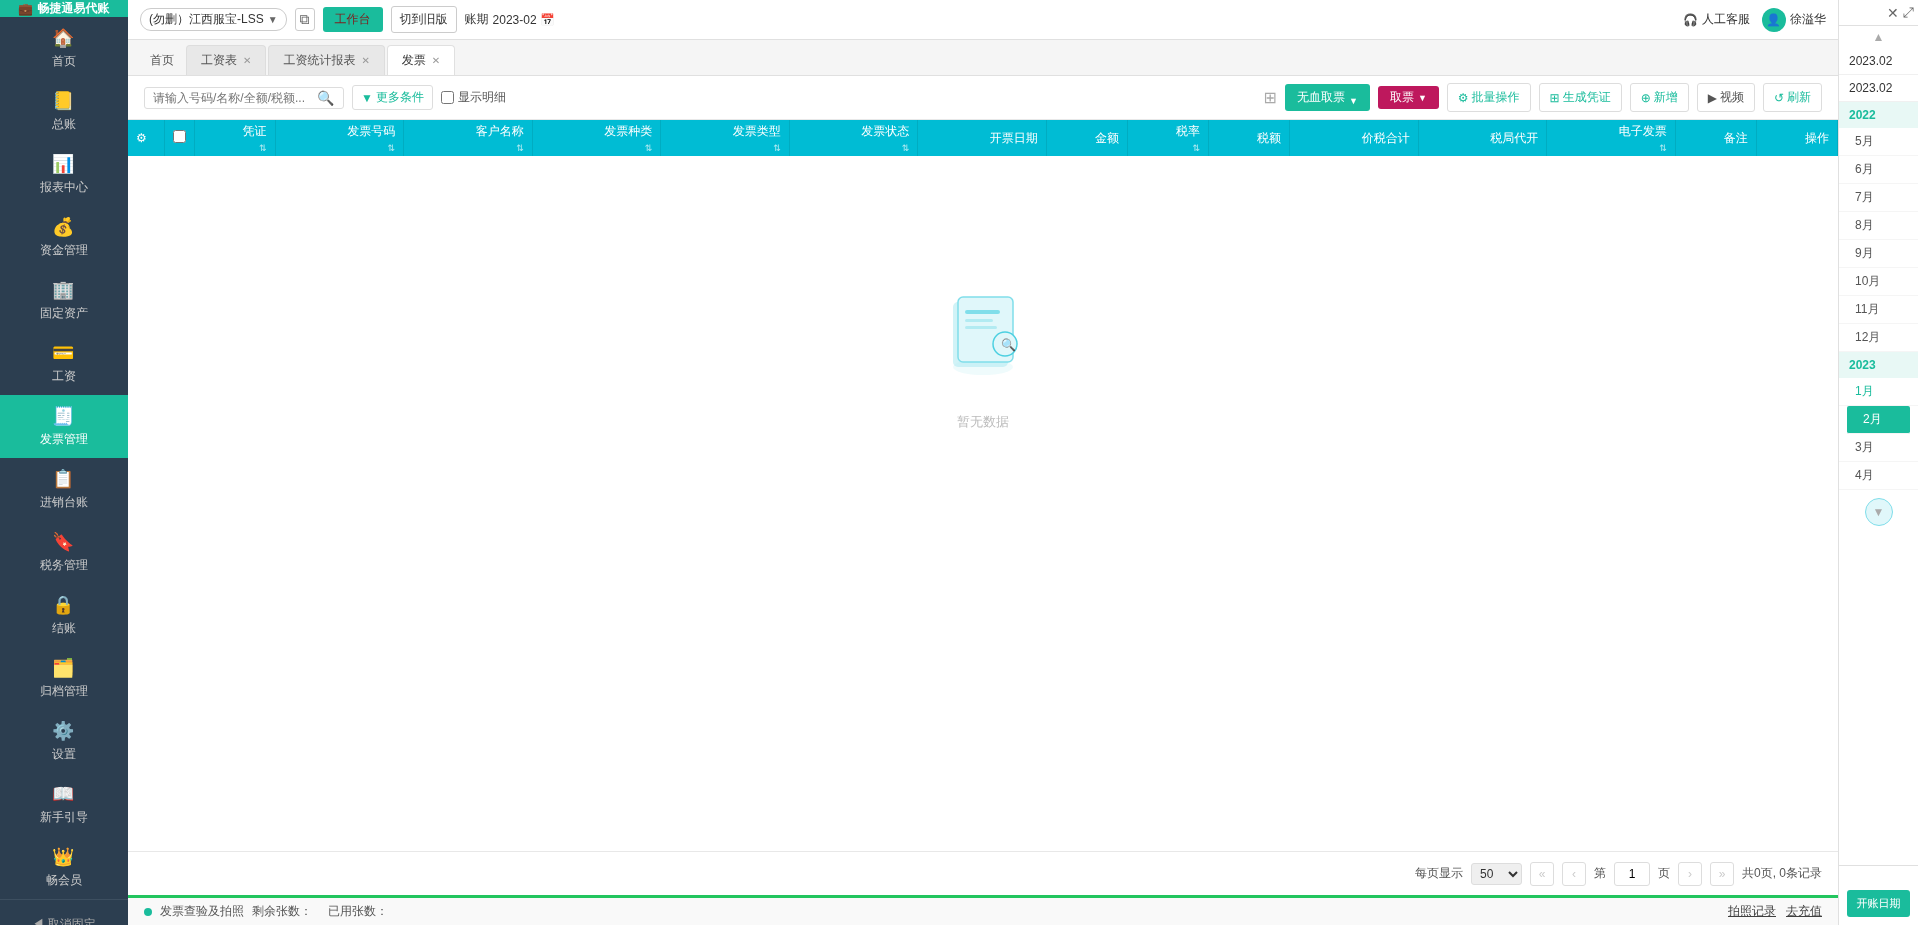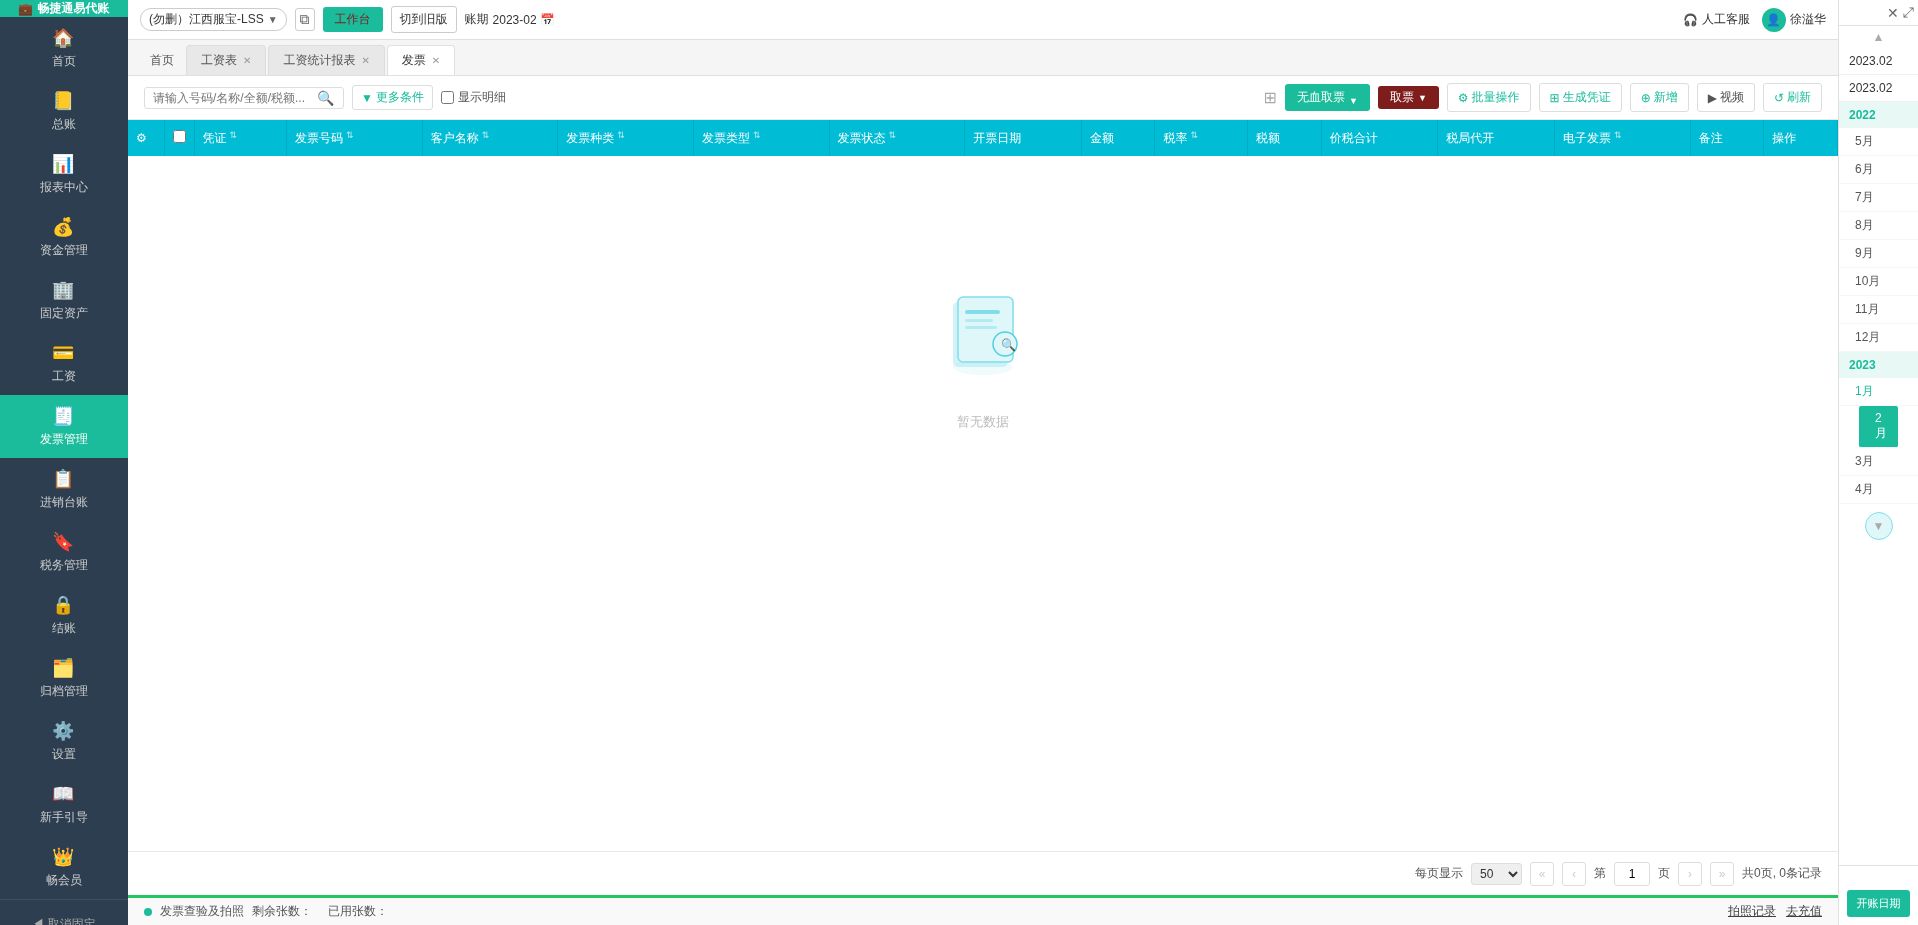--- a/index.html
+++ b/index.html
@@ -93,40 +93,40 @@
       display: flex; align-items: center; gap: 3px; color: #1abc9c; cursor: pointer;
       padding: 3px 8px; border: 1px solid #ddd; border-radius: 3px; font-size: 12px;
     }
     .show-detail-cb { display: flex; align-items: center; gap: 4px; cursor: pointer; color: #555; }
     .grid-icon { color: #aaa; font-size: 16px; cursor: pointer; }
     .btn-no-invoice {
       background: #1abc9c; color: #fff; border: none; border-radius: 3px;
       padding: 5px 12px; cursor: pointer; font-size: 12px; display: flex; align-items: flex-end; gap: 4px;
     }
     .btn-invoice {
-      background: #7f1d1d; color: #fff; border: none; border-radius: 3px;
+      background: #be185d; color: #fff; border: none; border-radius: 3px;
       padding: 3px 12px; cursor: pointer; font-size: 12px; display: flex; align-items: center; gap: 4px;
     }
     .btn-action {
       background: #fff; color: #555; border: 1px solid #ddd; border-radius: 3px;
       padding: 5px 10px; cursor: pointer; font-size: 12px; display: flex; align-items: center; gap: 3px;
     }
     .btn-action-teal { color: #1abc9c; }
     .btn-new { color: #1abc9c; background: #fff; border: 1px solid #ddd; }
     .btn-refresh { color: #1abc9c; }
 
     
     .table-container { flex: 1; overflow: auto; background: #fff; }
     .data-table { width: 100%; border-collapse: collapse; }
     .data-table thead tr { background: #00bcd4; color: #fff; height: 36px; }
     .data-table thead th {
       padding: 0 8px; text-align: left; font-weight: normal; font-size: 12px;
       border-right: 1px solid #00acc1; white-space: nowrap;
     }
-    .data-table thead th .th-inner { display: flex; align-items: flex-start; gap: 3px; }
+    .data-table thead th .th-inner { display: flex; align-items: flex-end; gap: 3px; flex-direction: column; }
     .data-table thead th .sort-icon { font-size: 9px; color: rgba(255,255,255,0.7); }
     .checkbox-col { width: 30px; text-align: center; }
     .settings-col { width: 36px; text-align: center; }
 
     
     .empty-state {
       display: flex; flex-direction: column; align-items: center; justify-content: center;
       height: 400px; color: #aaa;
     }
     .empty-icon { font-size: 80px; margin-bottom: 12px; }
@@ -171,21 +171,21 @@
     .period-list { flex: 1; overflow-y: auto; }
     .period-year-item {
       display: flex; align-items: center; justify-content: space-between;
       padding: 6px 10px; border-bottom: 1px solid #f0f0f0; cursor: pointer;
       font-size: 12px; color: #333;
     }
     .period-month-item {
       padding: 5px 16px; cursor: pointer; color: #555; font-size: 12px;
       border-bottom: 1px solid #f5f5f5;
     }
-    .period-month-item.active { background: #1abc9c; color: #fff; border-radius: 2px; margin: 0 20px; }
+    .period-month-item.active { background: #1abc9c; color: #fff; border-radius: 2px; margin: 0 8px; }
     .period-month-item.highlight { color: #1abc9c; font-weight: 500; }
     .period-year-label {
       font-weight: bold; color: #1abc9c; padding: 6px 10px; font-size: 12px;
       background: #e8f8f5; display: block;
     }
     .period-up-arrow { text-align: center; padding: 4px; color: #aaa; cursor: pointer; }
     .period-down-arrow { text-align: center; padding: 4px; color: #aaa; cursor: pointer; }
 
     
     ::-webkit-scrollbar { width: 6px; height: 6px; }

